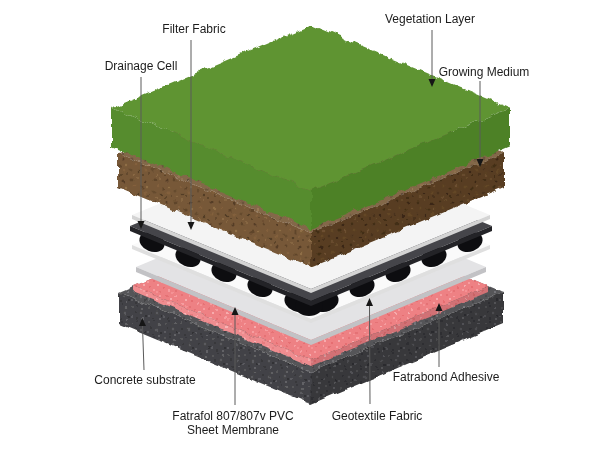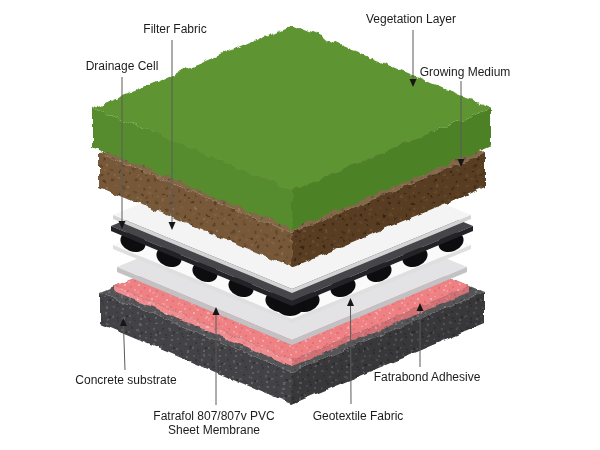--- a/index.html
+++ b/index.html
@@ -1,17 +1,17 @@
 <!DOCTYPE html>
 <html><head>
 <meta charset="utf-8">
 <style>
   html,body{margin:0;padding:0;background:#ffffff;}
   body{width:600px;height:450px;overflow:hidden;}
-  .stage{width:499px;height:450px;position:relative;background:#ffffff;}
+  .stage{width:499px;height:450px;position:relative;background:#ffffff;margin-left:19px;}
   svg{display:block;}
   .lbl{font-family:"Liberation Sans",sans-serif;font-size:12px;}
   .lbl-mid{text-anchor:middle;}
 </style>
 </head>
 <body>
 
 <div class="stage">
 <svg viewBox="0 0 600 450" width="600" height="450">
   <defs>

